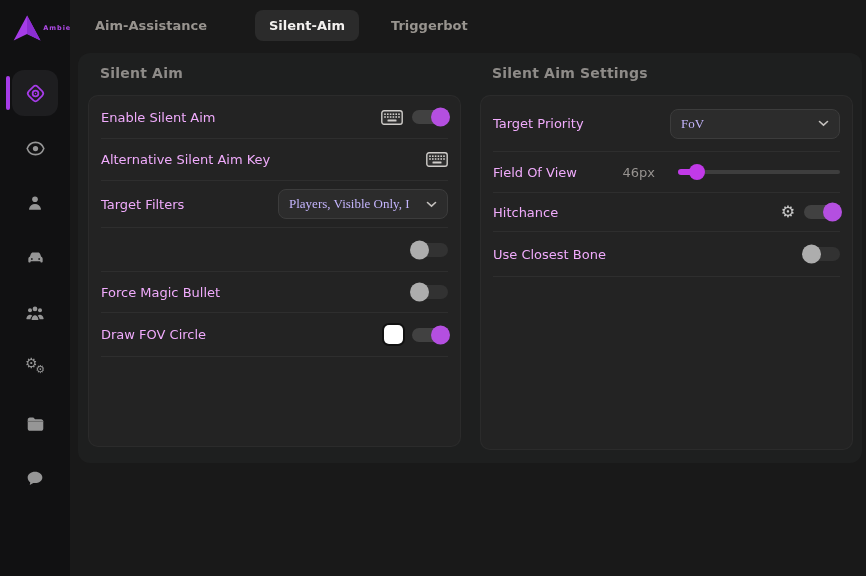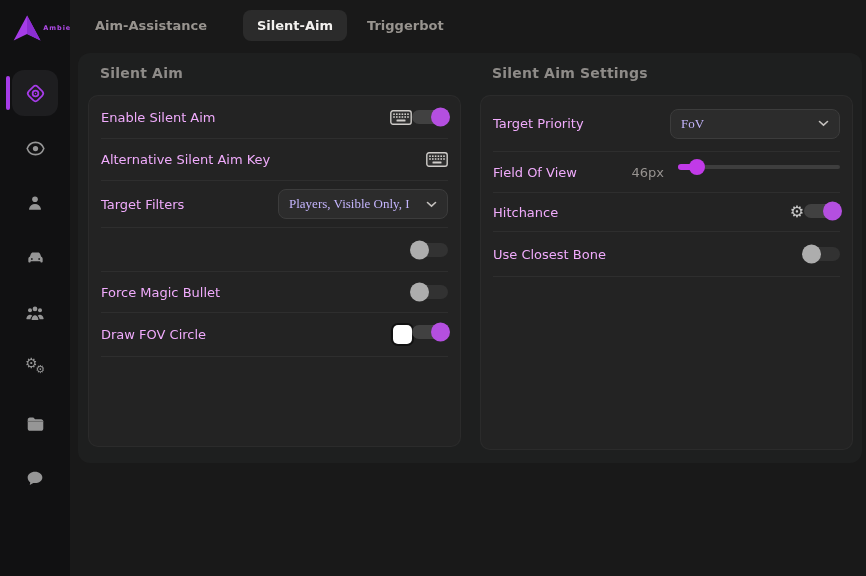--- a/index.html
+++ b/index.html
@@ -13,35 +13,35 @@
   .nav{display:flex;flex-direction:column;align-items:center;width:100%;margin-top:12px;}
   .nav-item{width:46px;height:46px;margin-bottom:9px;border-radius:12px;display:flex;align-items:center;justify-content:center;position:relative;cursor:pointer;}
   .nav-item.active{background:#1e1e20;}
   .active-bar{position:absolute;left:-6px;top:6px;width:4px;height:34px;border-radius:2px;background:#a63ce8;}
   .gears{position:relative;width:22px;height:21px;color:#969696;}
   .g1{position:absolute;left:1px;top:-3px;font-size:14px;}
   .g2{position:absolute;right:1px;top:5px;font-size:11px;}
 
   
   .main{flex:1;display:flex;flex-direction:column;background:#191919;}
-  .topbar{height:50px;display:flex;align-items:center;padding-left:25px;gap:20px;flex-shrink:0;}
+  .topbar{height:50px;display:flex;align-items:center;padding-left:25px;gap:32px;flex-shrink:0;}
   .tab{font-size:13px;font-weight:600;color:#98948f;padding:8px 0;border-radius:8px;cursor:pointer;white-space:nowrap;}
   .tab.active{background:#2b2b2b;color:#f3f1ef;padding:8px 14px;margin-left:16px;}
 
   .wrapper{margin:3px 4px 0 8px;height:410px;background:#1e1f1f;border-radius:12px;display:flex;gap:19px;padding:10px 9px 0 10px;box-sizing:border-box;}
   .col{width:373px;flex-shrink:0;}
   .sec-title{height:20px;line-height:20px;font-size:14px;font-weight:700;color:#8e8b88;padding-left:12px;margin-bottom:12px;letter-spacing:.2px;}
   .card{background:#232323;border:1px solid rgba(255,255,255,0.04);border-radius:10px;padding:0 12px;box-sizing:border-box;overflow:hidden;}
   .card.left{height:352px;}
   .card.right{height:355px;}
 
   .row{display:flex;align-items:center;border-bottom:1px solid rgba(255,255,255,0.05);}
   .h38{height:38px}.h40{height:40px}.h41{height:41px}.h42{height:42px}.h43{height:43px}.h44{height:44px}.h46{height:46px}.h52{height:52px}.h55{height:55px}
   .lbl{font-size:13px;color:#f0abfc;white-space:nowrap;}
-  .ctrls{margin-left:auto;display:flex;gap:0;}
+  .ctrls{margin-left:auto;display:flex;align-items:center;gap:9px;}
 
   
   .toggle{width:36px;height:14px;border-radius:8px;background:#414141;position:relative;display:inline-block;cursor:pointer;flex-shrink:0;}
   .toggle.off{background:#323232;}
   .toggle .knob{position:absolute;top:50%;transform:translateY(-50%);width:19px;height:19px;border-radius:50%;}
   .toggle.on .knob{right:-2px;background:#b44fe0;}
   .toggle.off .knob{left:-2px;background:#adadad;}
 
   
   .dd{margin-left:auto;width:170px;height:30px;background:#2c2c2c;border:1px solid #3c3c3c;border-radius:8px;display:flex;align-items:center;padding:0 10px;box-sizing:border-box;cursor:pointer;}

